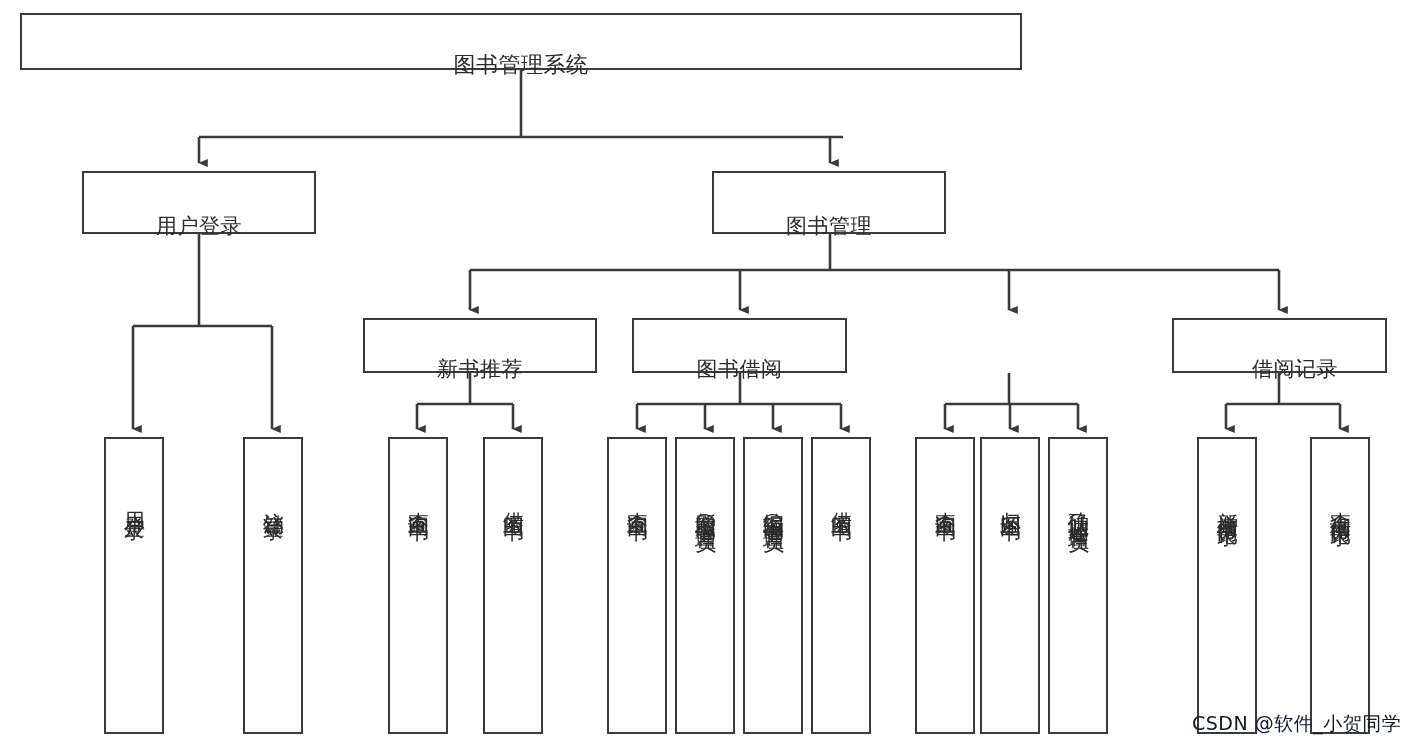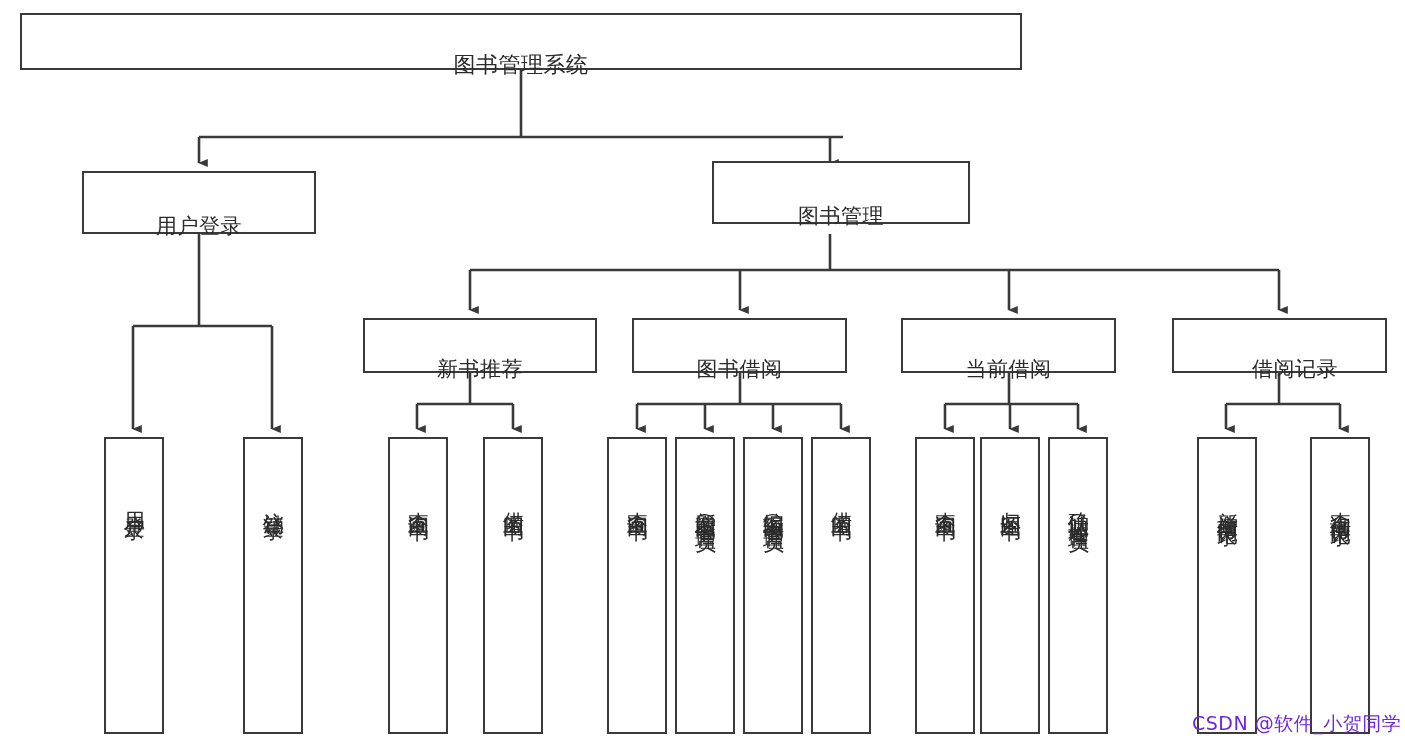--- a/index.html
+++ b/index.html
@@ -59,21 +59,21 @@
     line-height:1.0;
     letter-spacing:3px;
     white-space:normal;
     max-height:100%;
   }
   #watermark{
     position:absolute;
     left:1192px;
     top:711px;
     font-size:19px;
-    color:#6d28d9;
+    color:#0f172a;
     white-space:nowrap;
     letter-spacing:0.5px;
     user-select:none;
   }
 </style>
 </head>
 <body>
 
 <div id="stage">
 
@@ -127,32 +127,29 @@
     </g>
   </svg>
 
   <div class="node root horiz" style="left:20px; top:13px; width:1002px; height:57px;">
     <span class="node-label">图书管理系统</span>
   </div>
 
   <div class="node horiz" style="left:82px; top:171px; width:234px; height:63px;">
     <span class="node-label">用户登录</span>
   </div>
-  <div class="node horiz" style="left:712px; top:161px; width:258px; height:63px;">
+  <div class="node horiz" style="left:712px; top:171px; width:234px; height:63px;">
     <span class="node-label">图书管理</span>
   </div>
 
   <div class="node horiz" style="left:363px; top:318px; width:234px; height:55px;">
     <span class="node-label">新书推荐</span>
   </div>
   <div class="node horiz" style="left:632px; top:318px; width:215px; height:55px;">
     <span class="node-label">图书借阅</span>
-  </div>
-  <div class="node horiz" style="left:901px; top:318px; width:215px; height:55px;">
-    <span class="node-label">当前借阅</span>
   </div>
   <div class="node horiz" style="left:1172px; top:318px; width:215px; height:55px;padding-left:31px;">
     <span class="node-label">借阅记录</span>
   </div>
 
   <div class="node vert" style="left:104px; top:437px; width:60px; height:297px;">
     <span class="node-label">用户登录</span>
   </div>
   <div class="node vert" style="left:243px; top:437px; width:60px; height:297px;">
     <span class="node-label">注销登录</span>

